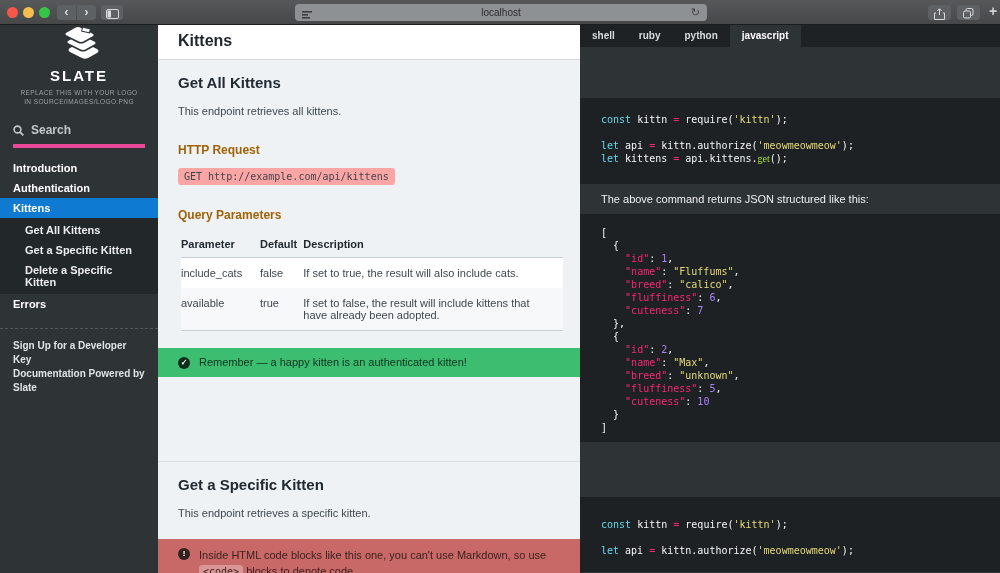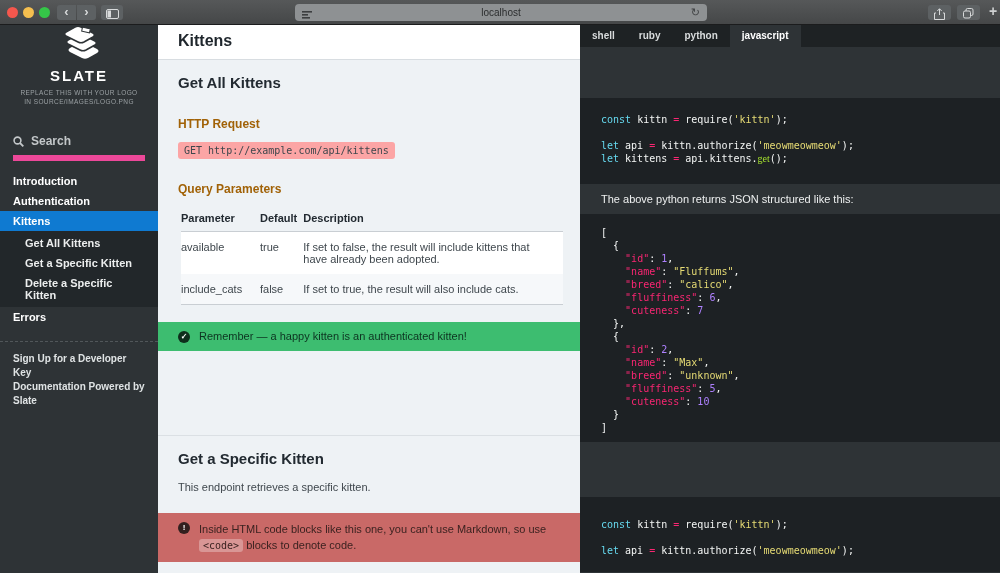--- a/index.html
+++ b/index.html
@@ -30,21 +30,21 @@
   .urlbar .reload { position:absolute; right:7px; top:0; font-size:11px; color:#3f4143; line-height:17px; }
 
   
   .app { display:flex; height:548px; }
 
   
   .sidebar { width:158px; background:#2e3336; color:#fff; flex:none; overflow:hidden; }
   .logo { text-align:center; padding-top:1px; }
   .logo-title { font-size:15px; font-weight:bold; letter-spacing:2px; color:#fff; margin-top:3px; }
   .logo-cap { font-size:6.5px; letter-spacing:.4px; color:#9aa0a3; margin-top:5px; line-height:8.5px; }
-  .search { margin:28px 13px 0; padding-bottom:7px; border-bottom:6px solid #ec4899;
+  .search { margin:17px 13px 0; padding-bottom:7px; border-bottom:4px solid #ec4899;
             display:flex; align-items:center; gap:7px; }
   .search-text { color:#c3c7c9; font-size:12px; font-weight:bold; }
   .nav { margin-top:10px; }
   .nav-item { font-size:11px; font-weight:bold; color:#fff; padding:4px 13px; line-height:12px; cursor:default; }
   .nav-item.active { background:#0f7ad1; }
   .nav-sub-wrap { background:#22272a; padding:2px 0; }
   .nav-item.sub { font-weight:600; color:#eceeee; padding:4px 13px 4px 25px; }
   .side-divider { border-top:1px dashed #51575a; margin:14px 0 10px; }
   .side-foot { padding:0 13px; }
   .side-foot div { font-size:10px; font-weight:bold; color:#dfe3e4; line-height:14px; }
@@ -194,48 +194,49 @@
       </div>
   </aside>
 
   <main class="main">
     <div class="title-band">
       <h1>Kittens</h1>
     </div>
 
     <section>
       <h2 class="sec-title">Get All Kittens</h2>
+      <p class="body-text">This endpoint retrieves all kittens.</p>
 
       <h3 class="sub-head">HTTP Request</h3>
       <span class="codechip">GET http://example.com/api/kittens</span>
 
       <h3 class="sub-head qp">Query Parameters</h3>
       <table class="param-table">
         <colgroup>
             <col class="col-param">
             <col class="col-def">
             <col>
           </colgroup>
         <thead>
             <tr id="qp-head">
               <th>Parameter</th>
               <th>Default</th>
               <th>Description</th>
             </tr>
           </thead>
         <tbody id="qp-body">
             <tr>
+              <td>include_cats</td>
+              <td>false</td>
+              <td>If set to true, the result will also include cats.</td>
+            </tr>
+            <tr>
               <td>available</td>
               <td>true</td>
               <td>If set to false, the result will include kittens that have already been adopted.</td>
-            </tr>
-            <tr>
-              <td>include_cats</td>
-              <td>false</td>
-              <td>If set to true, the result will also include cats.</td>
             </tr>
           </tbody>
       </table>
 
       <div class="note success">
         <span class="note-icon">✓</span>
         <span>Remember — a happy kitten is an authenticated kitten!</span>
       </div>
     </section>
 
@@ -261,21 +262,21 @@
       </div>
     <div class="cp-spacer1"></div>
 
     <div class="code-block">
         <div class="code-line"><span class="tok-kw">const</span><span class="tok-pl"> kittn </span><span class="tok-op">=</span><span class="tok-pl"> require(</span><span class="tok-str">'kittn'</span><span class="tok-pl">);</span></div>
         <div class="code-line"></div>
         <div class="code-line"><span class="tok-kw">let</span><span class="tok-pl"> api </span><span class="tok-op">=</span><span class="tok-pl"> kittn.authorize(</span><span class="tok-str">'meowmeowmeow'</span><span class="tok-pl">);</span></div>
         <div class="code-line"><span class="tok-kw">let</span><span class="tok-pl"> kittens </span><span class="tok-op">=</span><span class="tok-pl"> api.kittens.</span><span class="tok-fn">get</span><span class="tok-pl">();</span></div>
       </div>
 
-    <p class="cp-caption">The above python returns JSON structured like this:</p>
+    <p class="cp-caption">The above command returns JSON structured like this:</p>
 
     <div class="code-block json">
         <div class="code-line"><span class="tok-pl">[</span></div>
         <div class="code-line"><span class="tok-pl">  {</span></div>
         <div class="code-line"><span class="tok-pl">    </span><span class="tok-key">"id"</span><span class="tok-pl">: </span><span class="tok-num">1</span><span class="tok-pl">,</span></div>
         <div class="code-line"><span class="tok-pl">    </span><span class="tok-key">"name"</span><span class="tok-pl">: </span><span class="tok-str">"Fluffums"</span><span class="tok-pl">,</span></div>
         <div class="code-line"><span class="tok-pl">    </span><span class="tok-key">"breed"</span><span class="tok-pl">: </span><span class="tok-str">"calico"</span><span class="tok-pl">,</span></div>
         <div class="code-line"><span class="tok-pl">    </span><span class="tok-key">"fluffiness"</span><span class="tok-pl">: </span><span class="tok-num">6</span><span class="tok-pl">,</span></div>
         <div class="code-line"><span class="tok-pl">    </span><span class="tok-key">"cuteness"</span><span class="tok-pl">: </span><span class="tok-num">7</span></div>
         <div class="code-line"><span class="tok-pl">  },</span></div>

